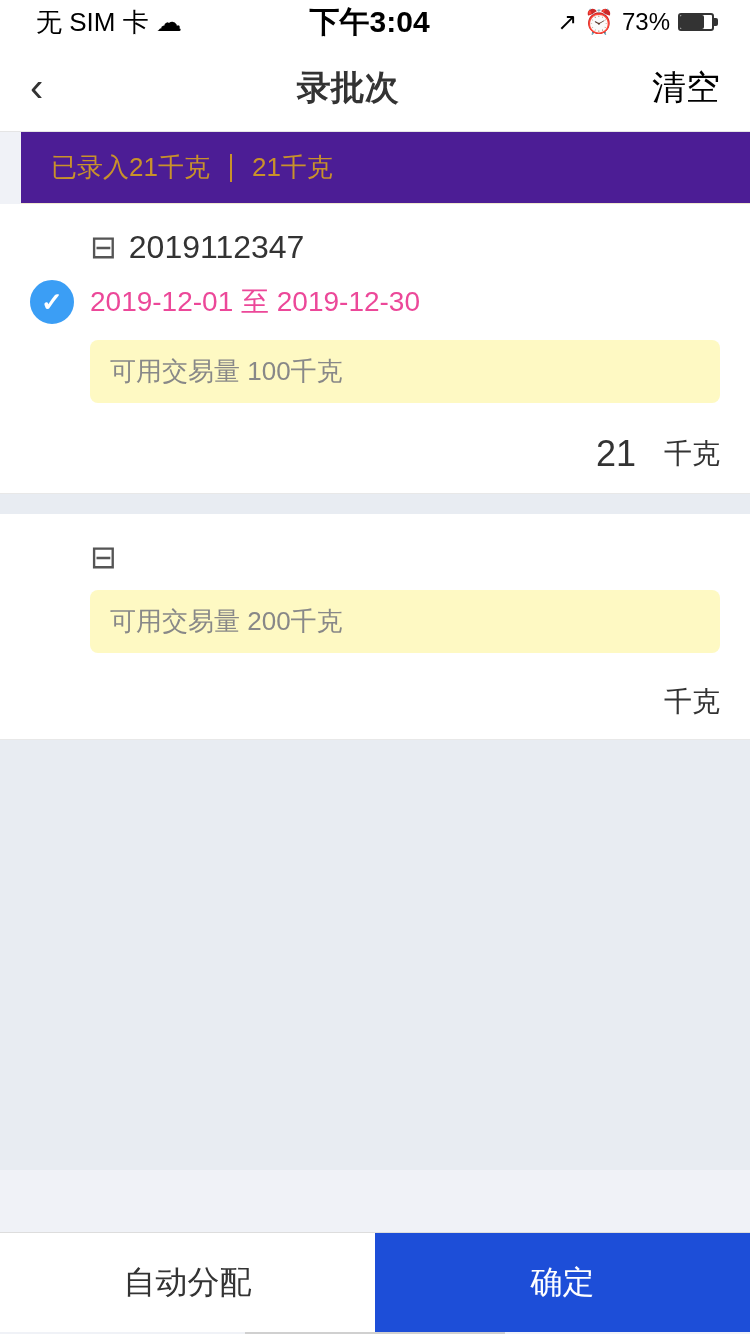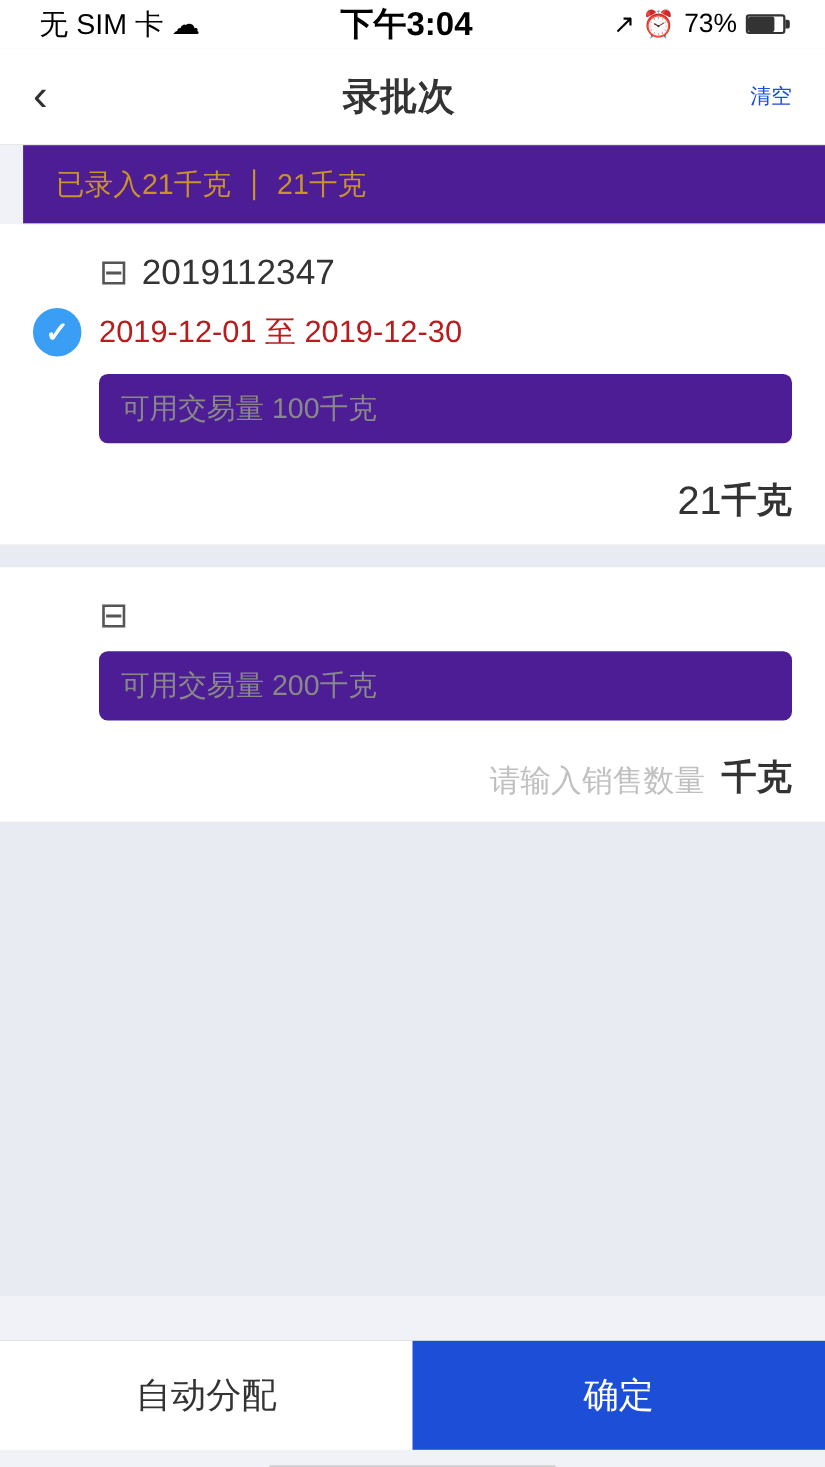--- a/index.html
+++ b/index.html
@@ -59,22 +59,22 @@
       font-size: 40px;
       color: #333;
       cursor: pointer;
     }
     .nav-title {
       font-size: 34px;
       font-weight: 600;
       color: #333;
     }
     .nav-action {
-      font-size: 19px;
-      color: #1d4ed8;
+      font-size: 34px;
+      color: #000000;
       cursor: pointer;
     }
 
     
     .info-bar {
       width: 750px;
       background: #4c1d95;
       padding: 18px 30px;
       display: flex;
       align-items: center;
@@ -143,56 +143,56 @@
       background: #3b9ef5;
       border-color: #3b9ef5;
     }
     .radio-check {
       color: #fff;
       font-size: 26px;
       font-weight: bold;
     }
     .batch-date {
       font-size: 28px;
-      color: #b91c1c;
+      color: #ec4899;
     }
     .batch-qty-box {
       margin: 0 0 0 60px;
-      background: #4c1d95;
+      background: #fef9c3;
       border-radius: 8px;
       padding: 14px 20px;
       font-size: 26px;
       color: #888;
       margin-bottom: 20px;
     }
     .qty-input-row {
       display: flex;
       align-items: center;
       justify-content: flex-end;
       padding: 10px 30px 18px 30px;
-      gap: 0;
+      gap: 28px;
       border-bottom: 1px solid #e8e8e8;
     }
     .qty-input {
       flex: 1;
       text-align: right;
       font-size: 36px;
       color: #333;
       border: none;
       outline: none;
       background: transparent;
     }
     .qty-input::placeholder {
       color: #c0c0c0;
       font-size: 28px;
     }
     .qty-unit {
-      font-size: 32px;
-      color: #333;
-      font-weight: 700;
+      font-size: 28px;
+      color: #333;
+      font-weight: 400;
     }
     .qty-value {
       font-size: 36px;
       color: #333;
       font-weight: 500;
     }
     .separator-line {
       width: 260px;
       height: 2px;
       background: #d0d0d0;
@@ -206,21 +206,21 @@
     
     .bottom-area {
       flex: 1;
       background: #e8ecf2;
       min-height: 430px;
     }
 
     
     .bottom-buttons {
       position: fixed;
-      bottom: 16px;
+      bottom: 2px;
       width: 750px;
       height: 100px;
       display: flex;
       border-top: 1px solid #ddd;
     }
     .btn-auto {
       flex: 1;
       background: #fff;
       font-size: 32px;
       color: #333;
@@ -296,21 +296,20 @@
 <div class="section-separator"></div>
 
 <div class="batch-card">
   <div class="batch-item">
     <div class="batch-id-row">
       <span class="batch-icon">⊟</span>
     </div>
     <div class="batch-qty-box">可用交易量 200千克</div>
   </div>
   <div class="qty-input-row">
-    <input class="qty-input" type="number" placeholder="请输入销售数量" style="">
     <span class="qty-unit">千克</span>
   </div>
 </div>
 
 <div class="bottom-area"></div>
 
 <div class="bottom-buttons">
   <button class="btn-auto">自动分配</button>
   <button class="btn-confirm">确定</button>
 </div>

